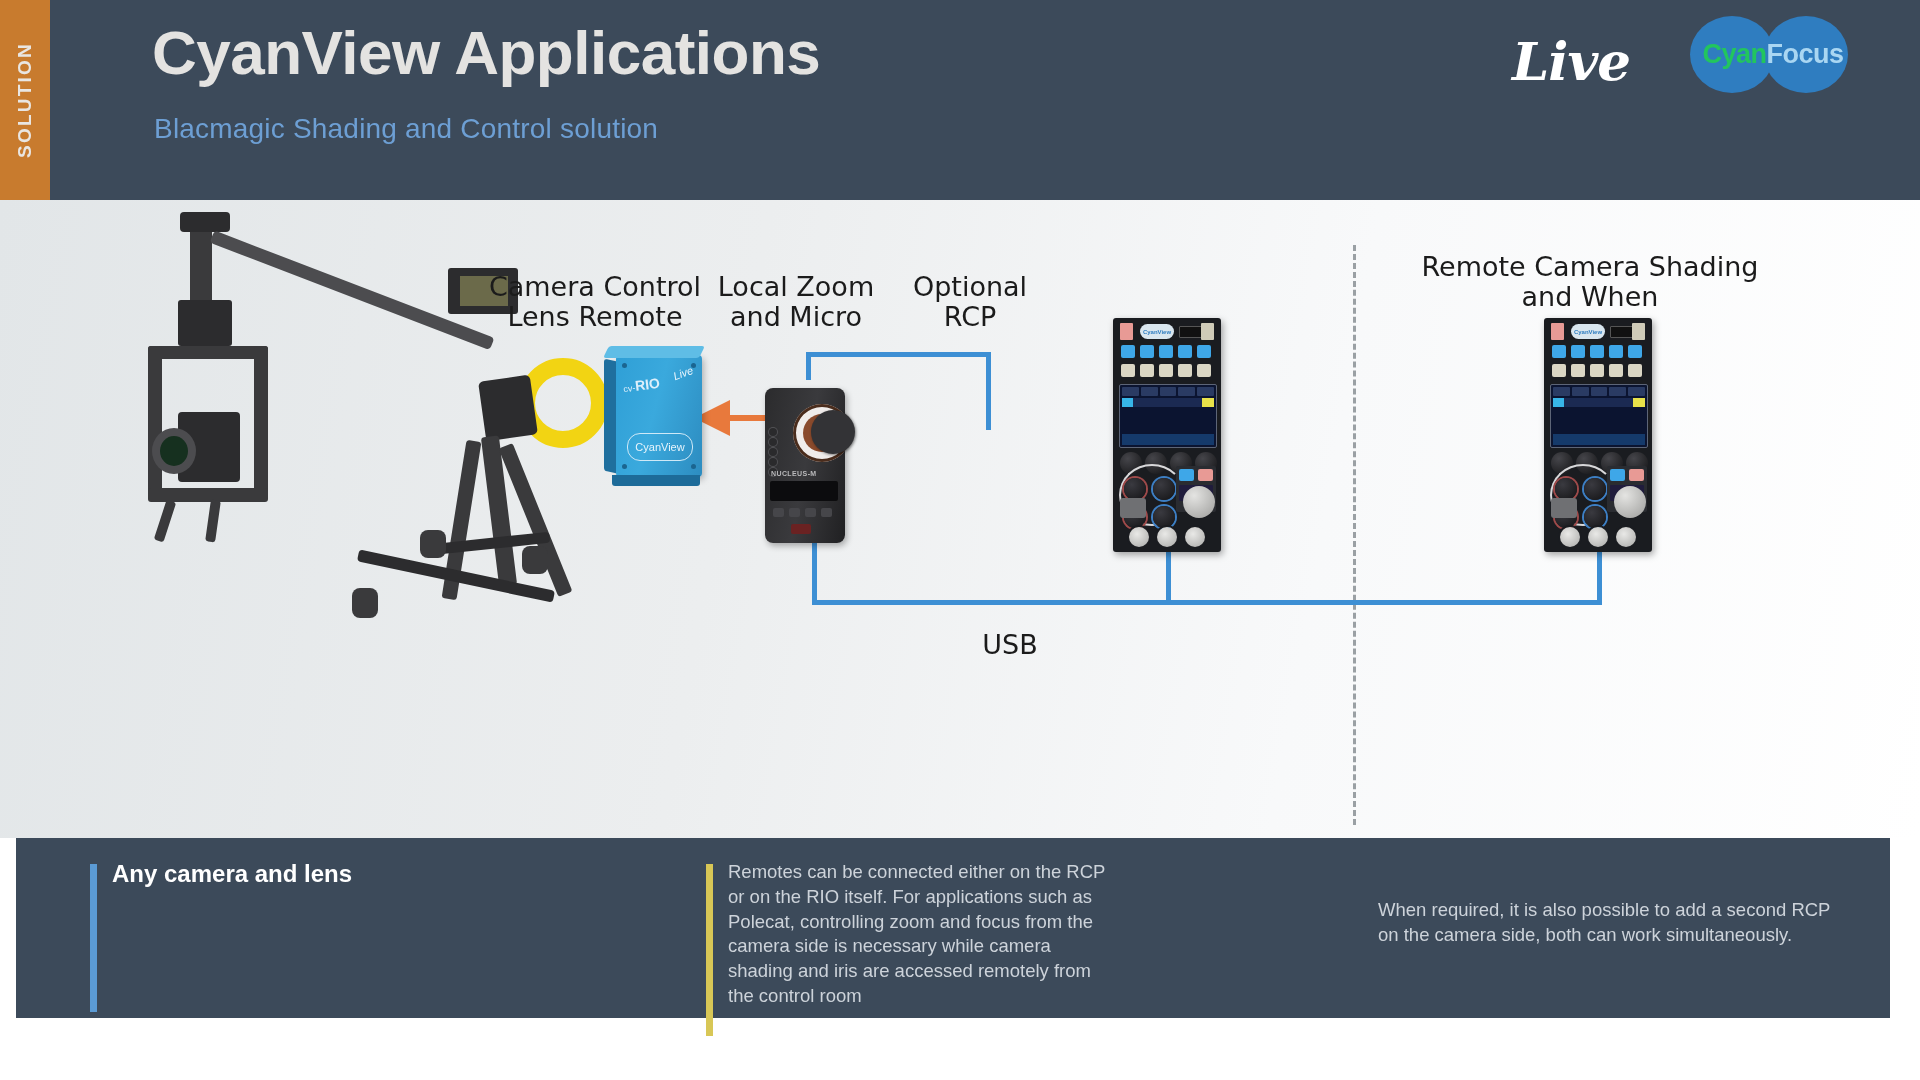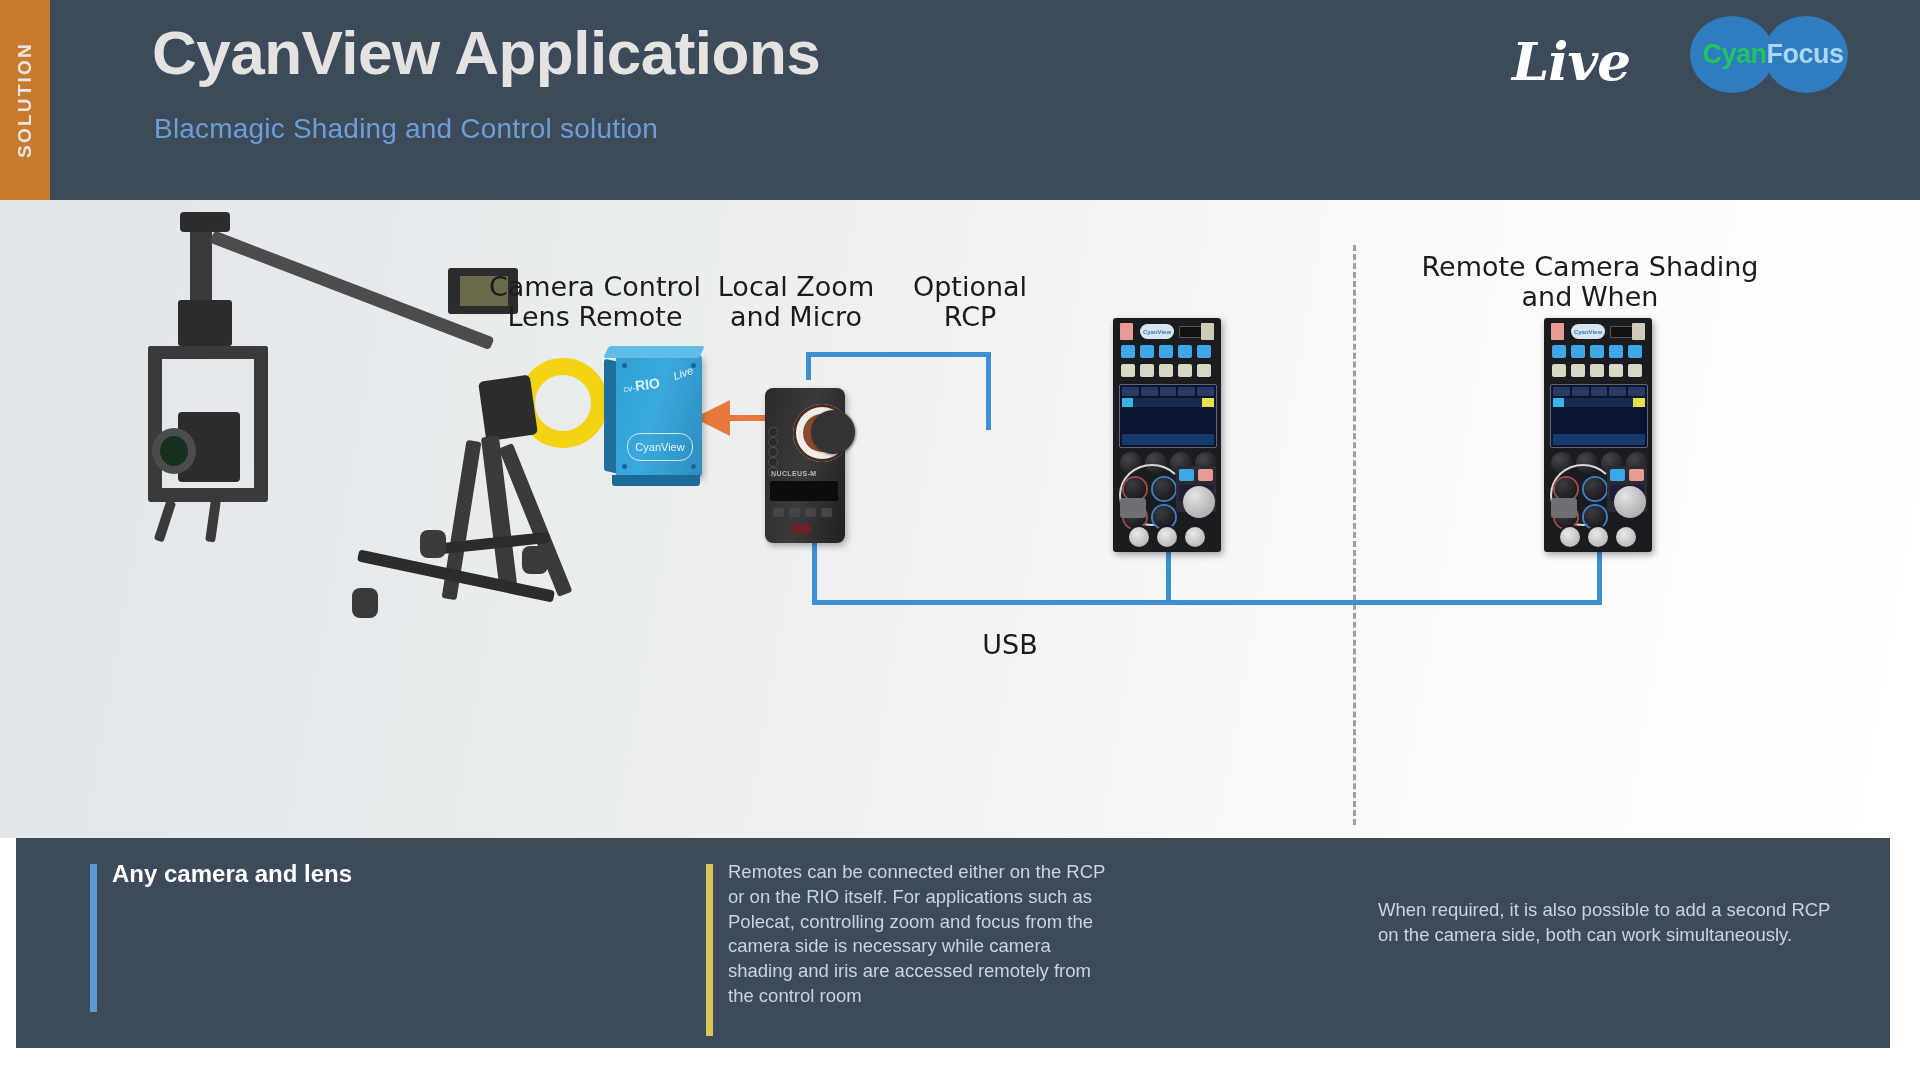--- a/index.html
+++ b/index.html
@@ -129,21 +129,21 @@
                 background:radial-gradient(circle at 35% 30%,#e4e4e2,#9d9d9b);}
   .rcp .minis{position:absolute;right:5px;top:148px;width:40px;height:46px;background:#2a2c31;border-radius:2px;}
   .rcp .minis .sq{position:absolute;top:3px;width:15px;height:12px;border-radius:2px;}
   .rcp .minis .lcd{position:absolute;left:3px;top:19px;width:34px;height:16px;background:#201c3c;border-radius:1px;}
   .rcp .gear{position:absolute;bottom:5px;width:20px;height:20px;border-radius:50%;
              background:radial-gradient(circle at 40% 35%,#e9e9e7,#a9a9a7);
              box-shadow:0 0 0 2px #1a1c20;}
   .rcp .graybtn{position:absolute;left:7px;bottom:34px;width:26px;height:20px;border-radius:3px;background:#6f7073;}
 
   
-  .footer{position:absolute;left:16px;top:838px;width:1874px;height:210px;background:#3c4a5a;}
+  .footer{position:absolute;left:16px;top:838px;width:1874px;height:180px;background:#3c4a5a;}
   .fcol{position:absolute;top:22px;}
   .fbar{position:absolute;left:0;top:4px;width:7px;height:148px;}
   .fh{color:#ffffff;font-size:24px;font-weight:bold;margin:0 0 10px 0;}
   .fp{color:#cdd3da;font-size:18.5px;line-height:1.34;margin:0;}
 </style>
 </head>
 <body>
 
 <div class="header">
   <div class="solution-tab">

